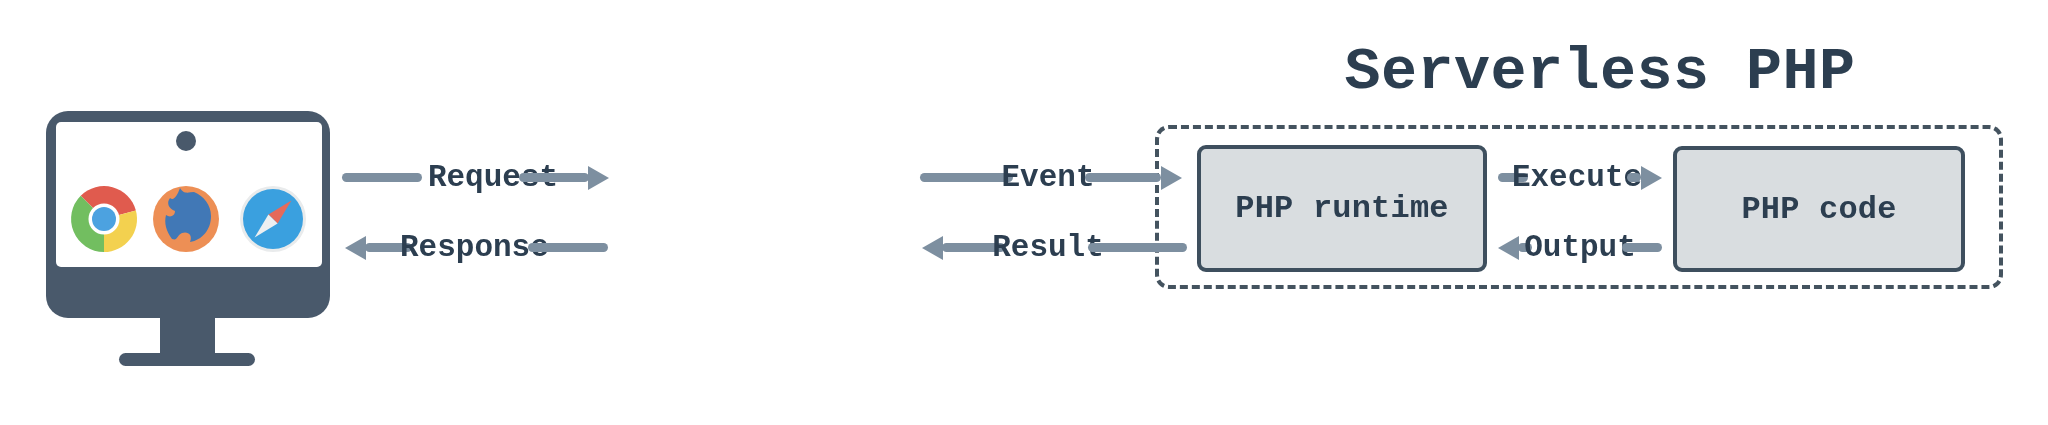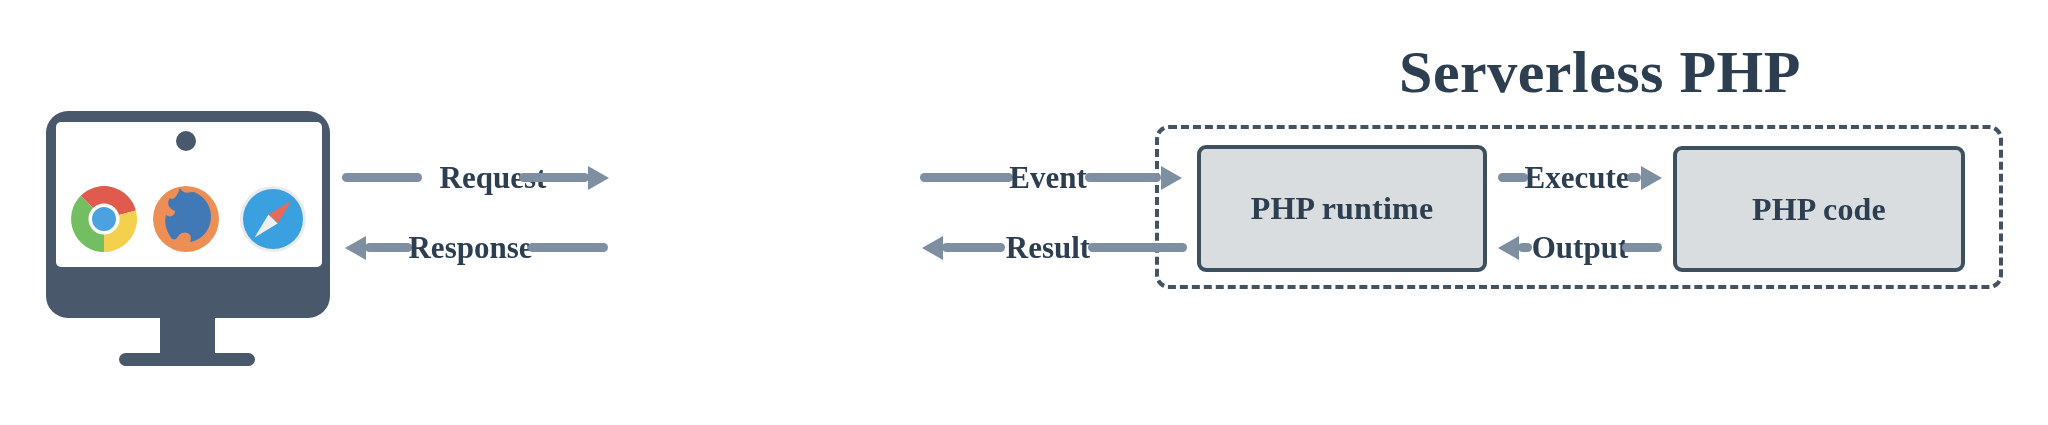--- a/index.html
+++ b/index.html
@@ -1,21 +1,21 @@
 <!DOCTYPE html>
 <html><head>
 <meta charset="utf-8">
 <style>
   html,body{margin:0;padding:0;background:#ffffff;}
   .canvas{
     position:relative;
     width:2048px;height:425px;
     background:#ffffff;
     overflow:hidden;
-    font-family:Liberation Serif, serif;
+    font-family:Liberation Mono, monospace;
   }
   .title{
     position:absolute;left:1280px;top:38px;width:640px;height:68px;
     margin:0;text-align:center;
     font-size:60px;font-weight:700;letter-spacing:0.5px;
     color:#2C3E50;line-height:68px;
   }
   .node{
     position:absolute;box-sizing:border-box;
     background:#D9DDE0;border:4px solid #3E4F5E;border-radius:9px;

